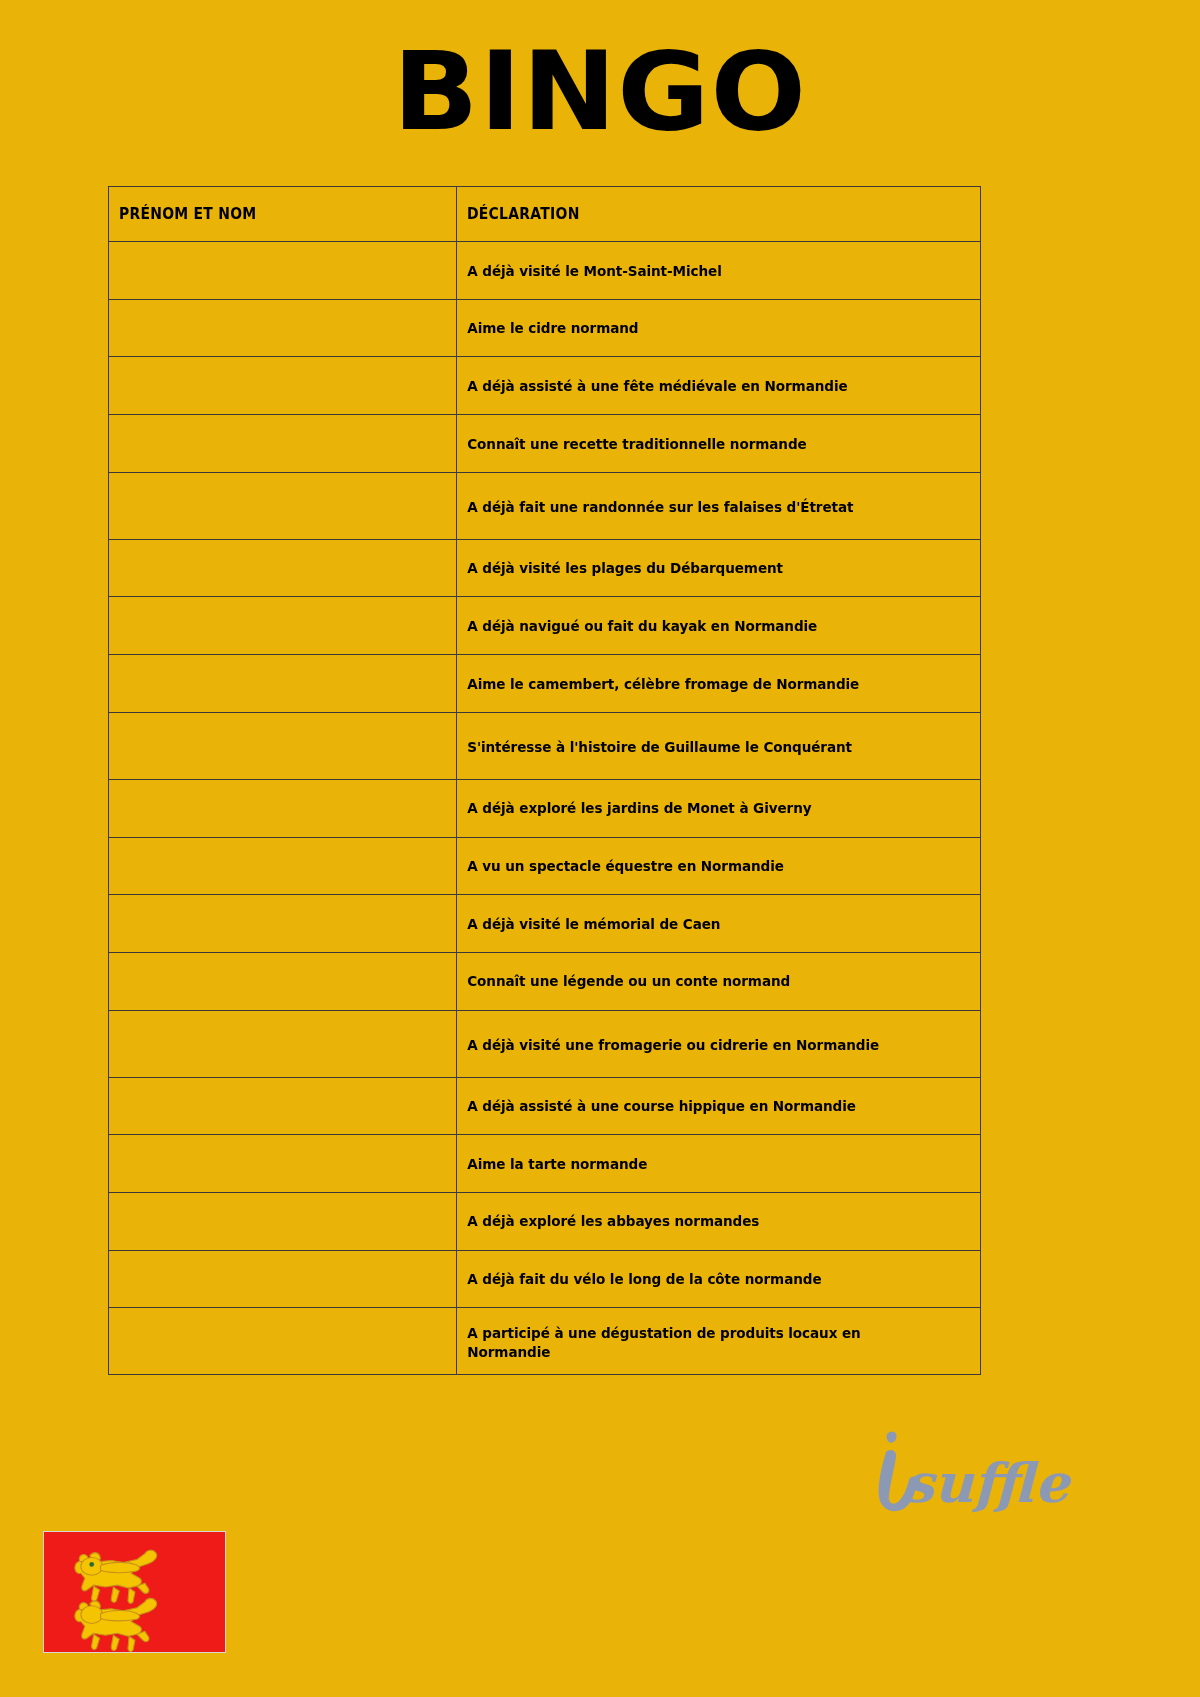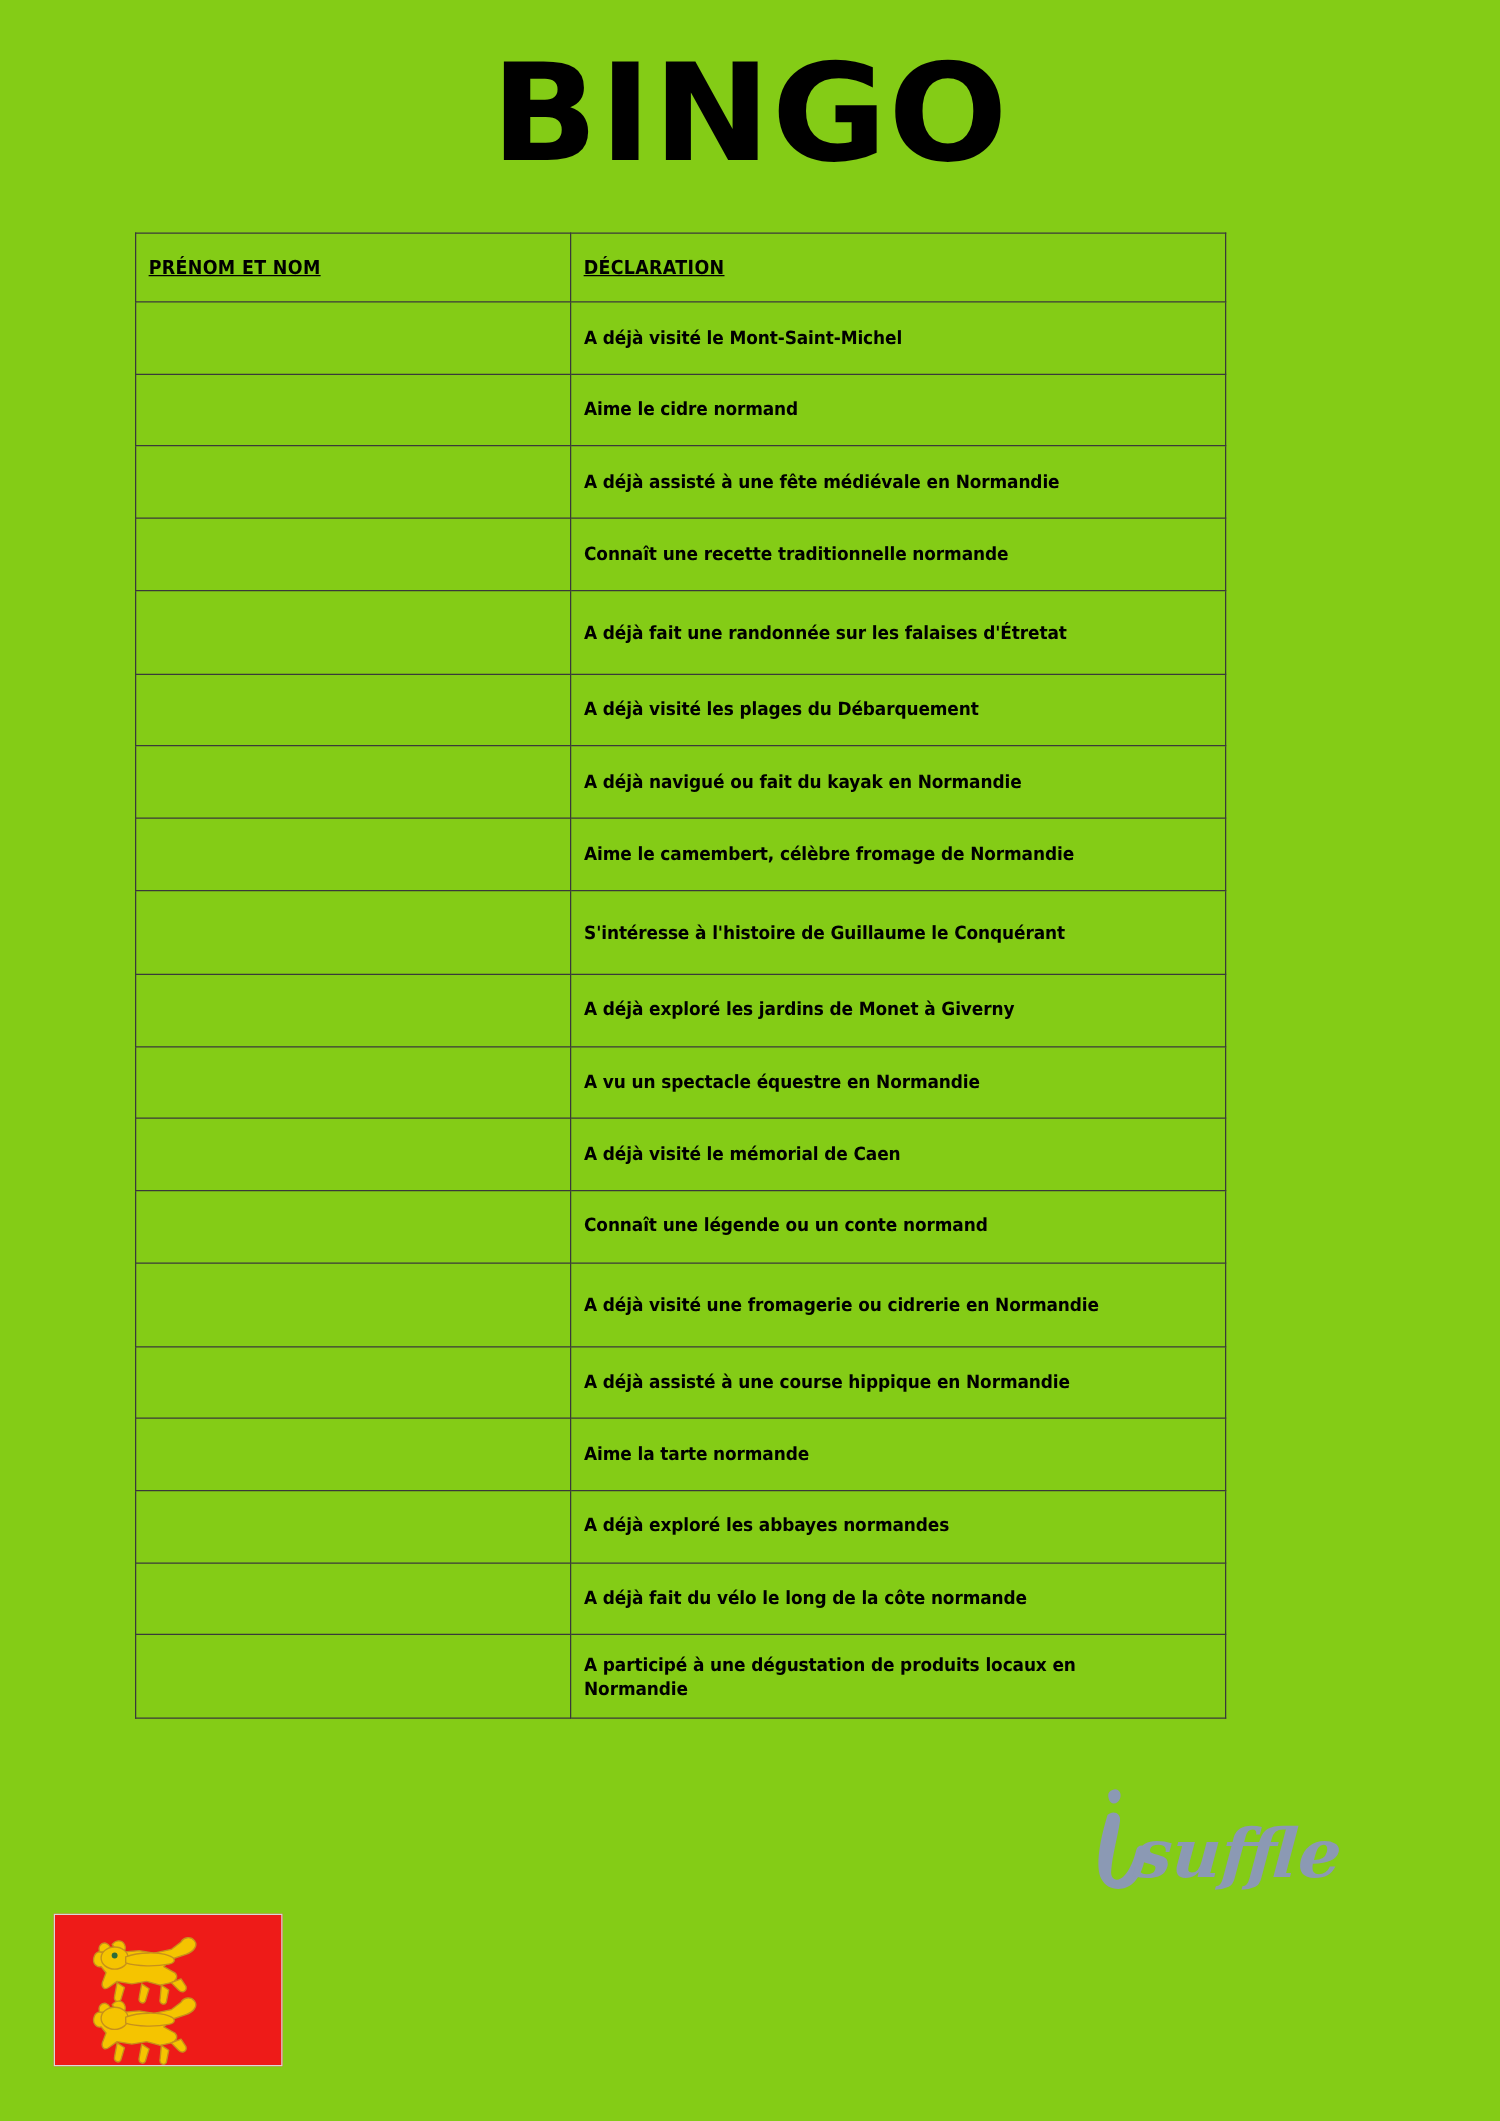--- a/index.html
+++ b/index.html
@@ -13,21 +13,21 @@
     height: 1697px;
     position: relative;
     font-family: "Liberation Sans", sans-serif;
     color: #000000;
     overflow: hidden;
   }
 
   .page {
     position: absolute;
     inset: 0;
-    background: #84cc16;
+    background: #eab308;
   }
 
   
   .title {
     position: absolute;
     top: 38px;
     left: 0;
     width: 1200px;
     text-align: center;
     font-family: "DejaVu Sans", sans-serif;
@@ -56,21 +56,20 @@
   table.bingo td {
     border: 1.4px solid #3a3a3a;
     vertical-align: middle;
     padding: 0;
   }
   col.col-name { width: 348px; }
   col.col-decl { width: 524px; }
 
   .hdr-cell {
     height: 54px;
-    text-decoration: underline;
   }
   .hdr-text {
     font-family: "DejaVu Sans", sans-serif;
     font-weight: 700;
     font-size: 15.5px;
     letter-spacing: 0.3px;
     padding-left: 11px;
     transform: scaleX(0.9);
     transform-origin: left center;
     display: block;

